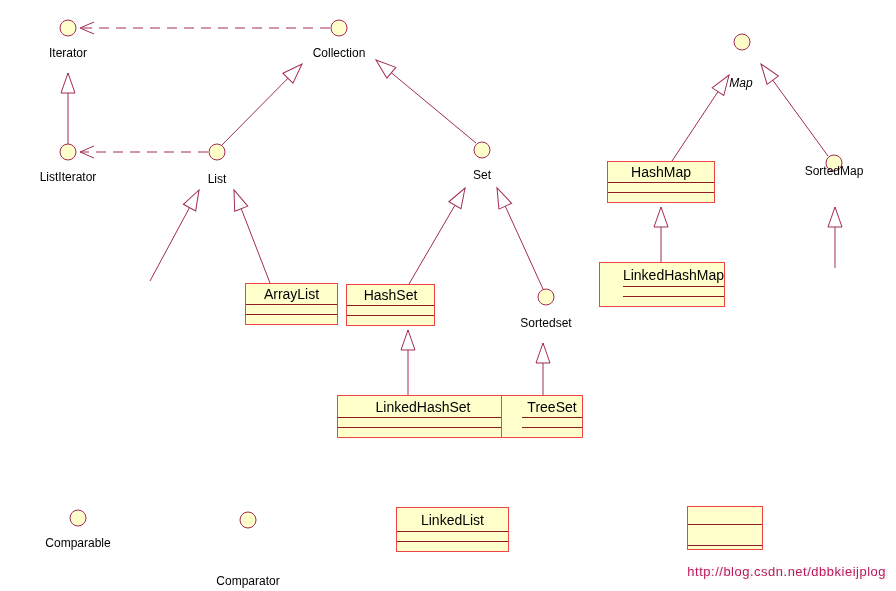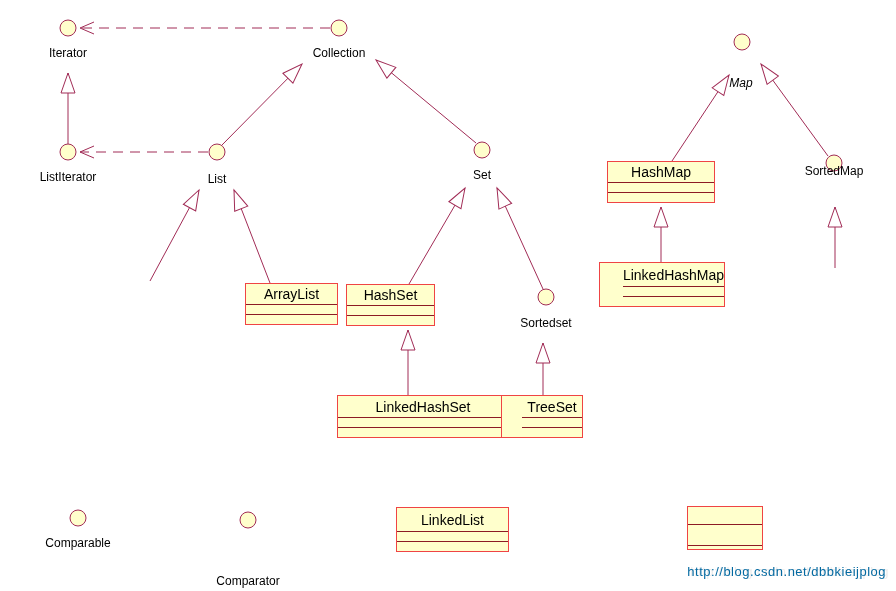--- a/index.html
+++ b/index.html
@@ -49,21 +49,21 @@
   }
   .uml-class .sec {
     height: 9px;
     border-top: 1px solid #8c1b25;
   }
   #watermark {
     position: absolute;
     right: 10px;
     top: 564px;
     font-size: 13px;
-    color: #0369a1;
+    color: #be185d;
     text-shadow: 3px 0 0 #ebebeb;
     letter-spacing: 0.5px;
     white-space: nowrap;
   }
 </style>
 </head>
 <body>
 
 <div id="canvas">
 

